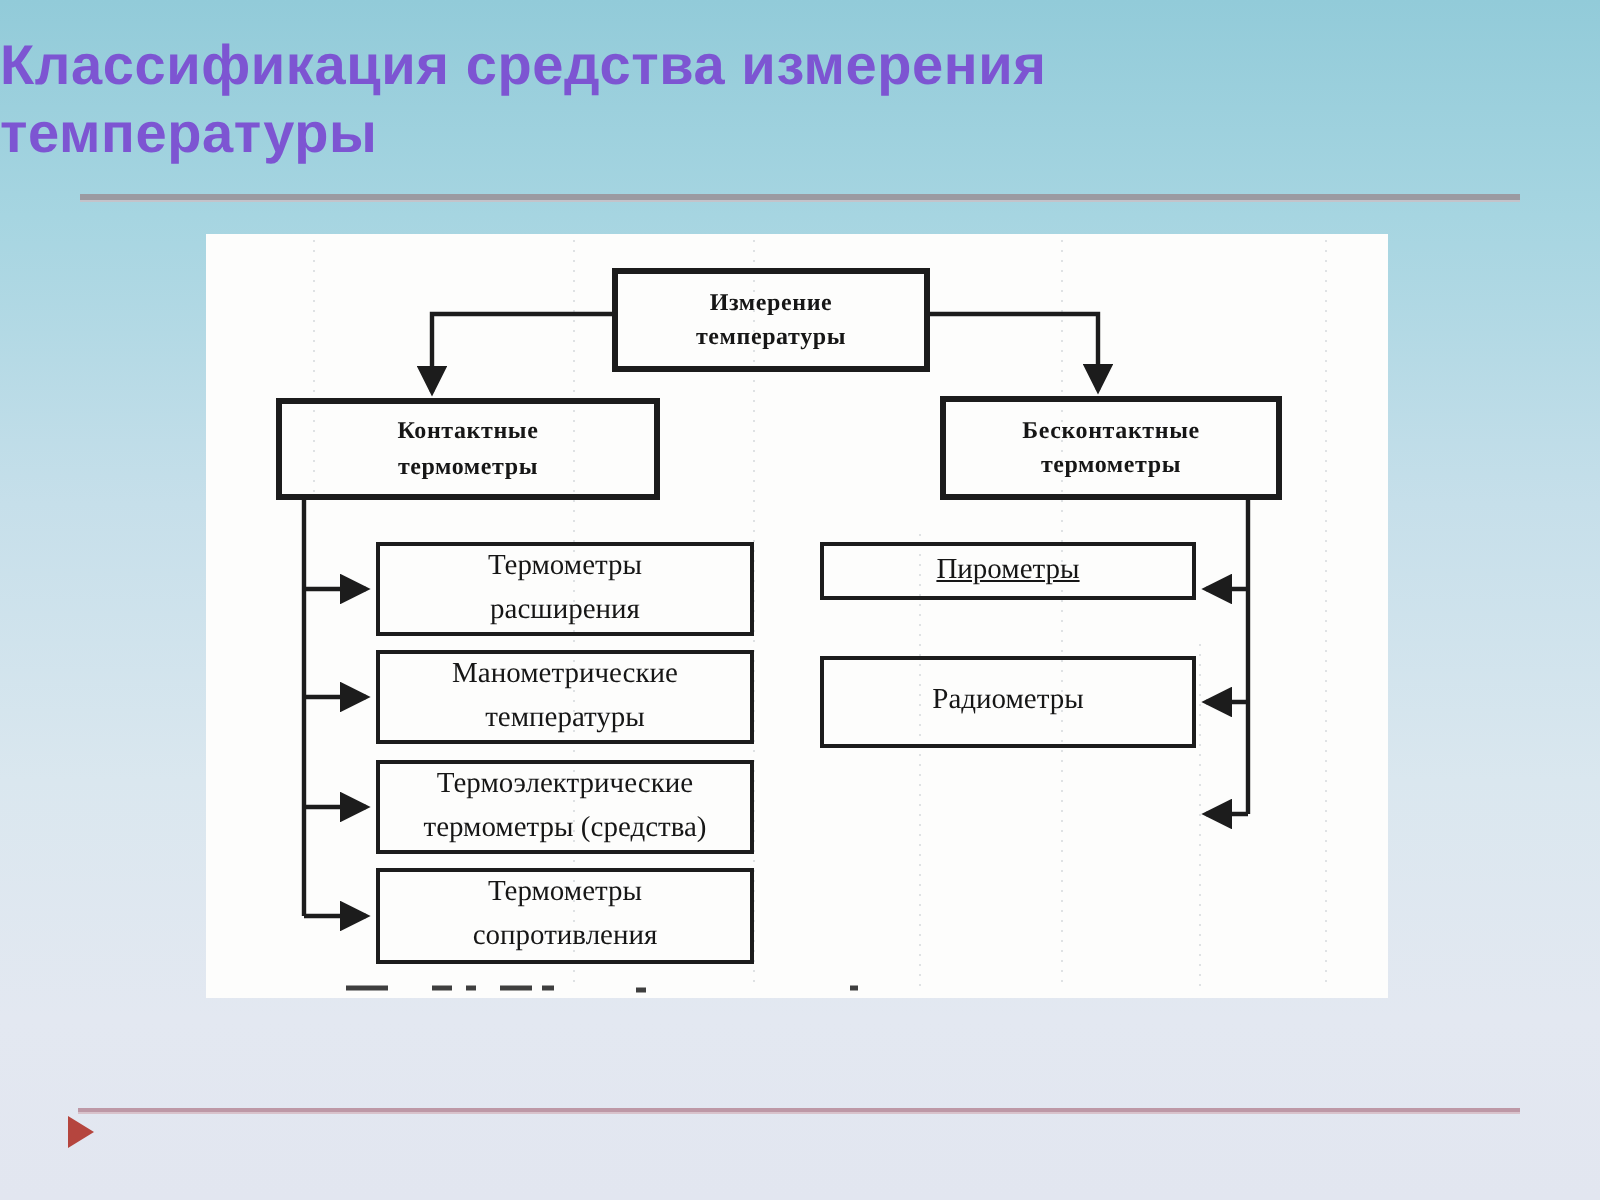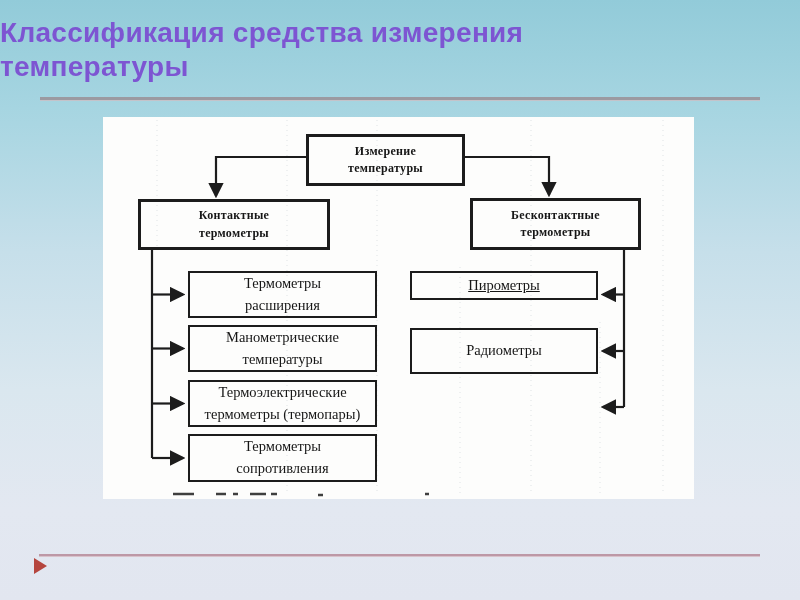--- a/index.html
+++ b/index.html
@@ -125,21 +125,21 @@
     <div class="dbox lvl2 box-l1">
       <span class="box-label">Термометры
 расширения</span>
     </div>
     <div class="dbox lvl2 box-l2">
       <span class="box-label">Манометрические
 температуры</span>
     </div>
     <div class="dbox lvl2 box-l3">
       <span class="box-label">Термоэлектрические
-термометры (термопары)</span>
+термометры (средства)</span>
     </div>
     <div class="dbox lvl2 box-l4">
       <span class="box-label">Термометры
 сопротивления</span>
     </div>
 
     <div class="dbox lvl2 box-r1">
       <span class="box-label">Пирометры</span>
     </div>
     <div class="dbox lvl2 box-r2">

